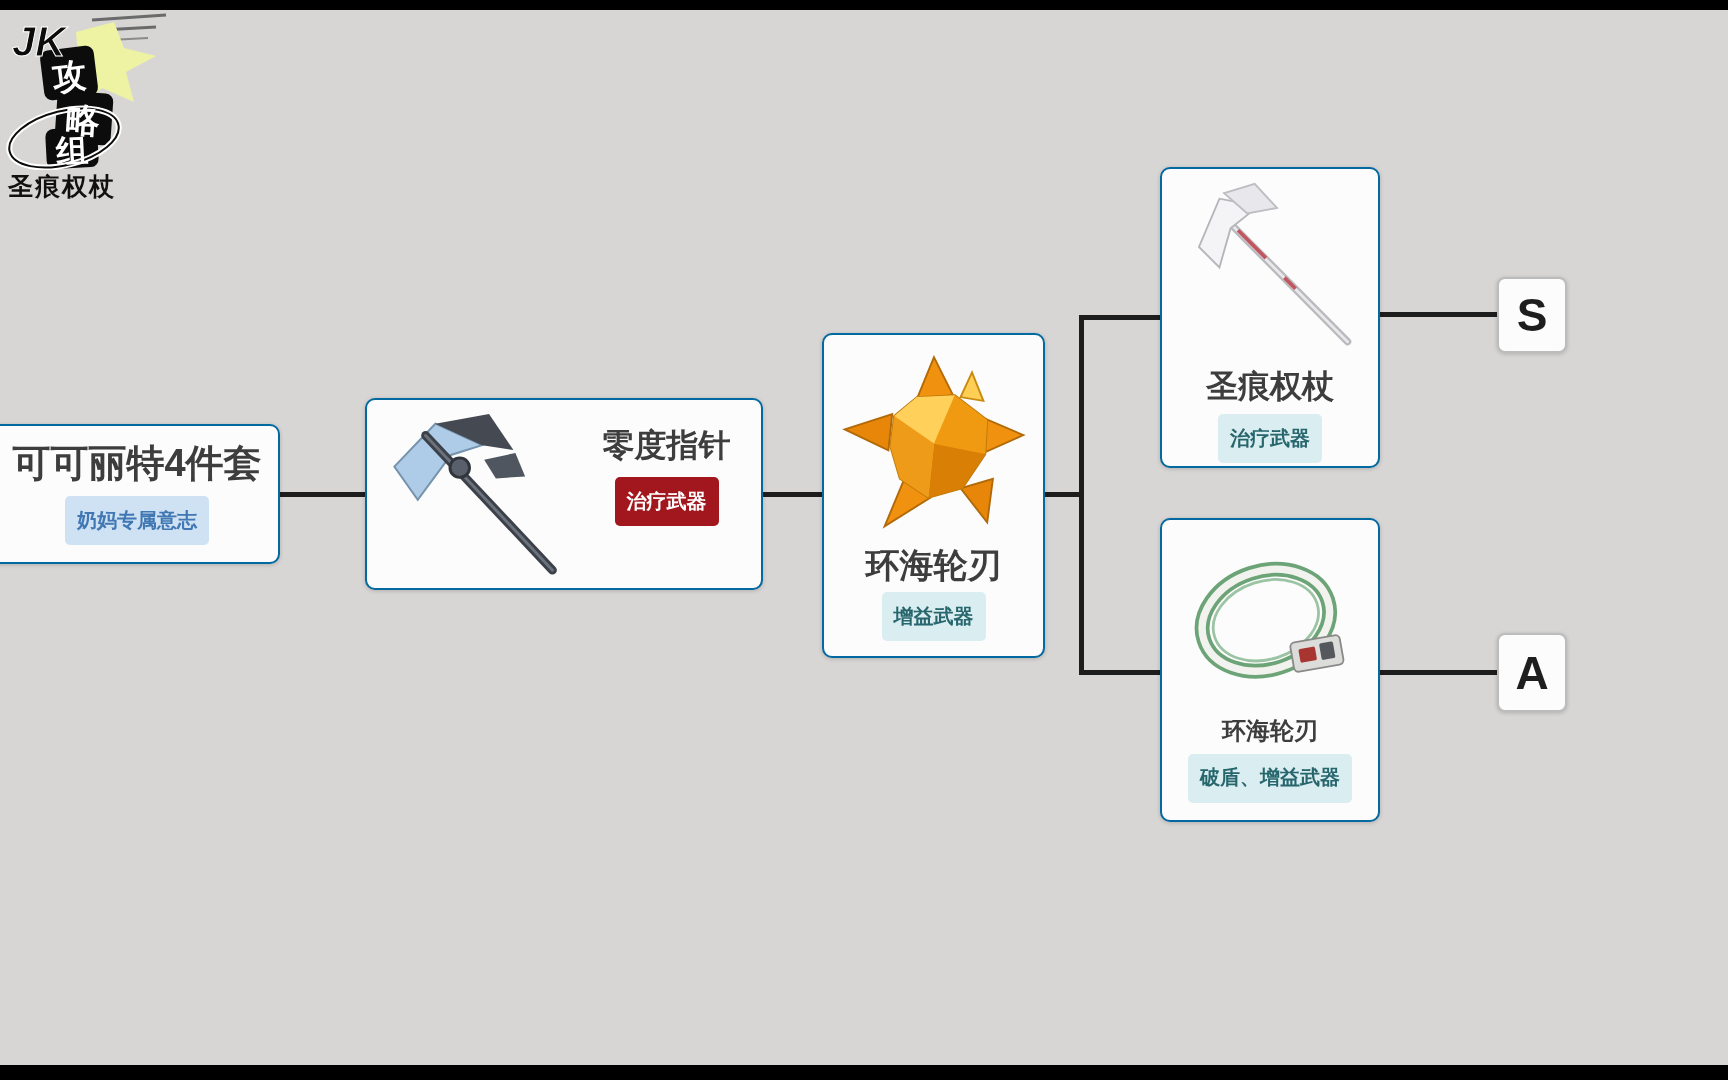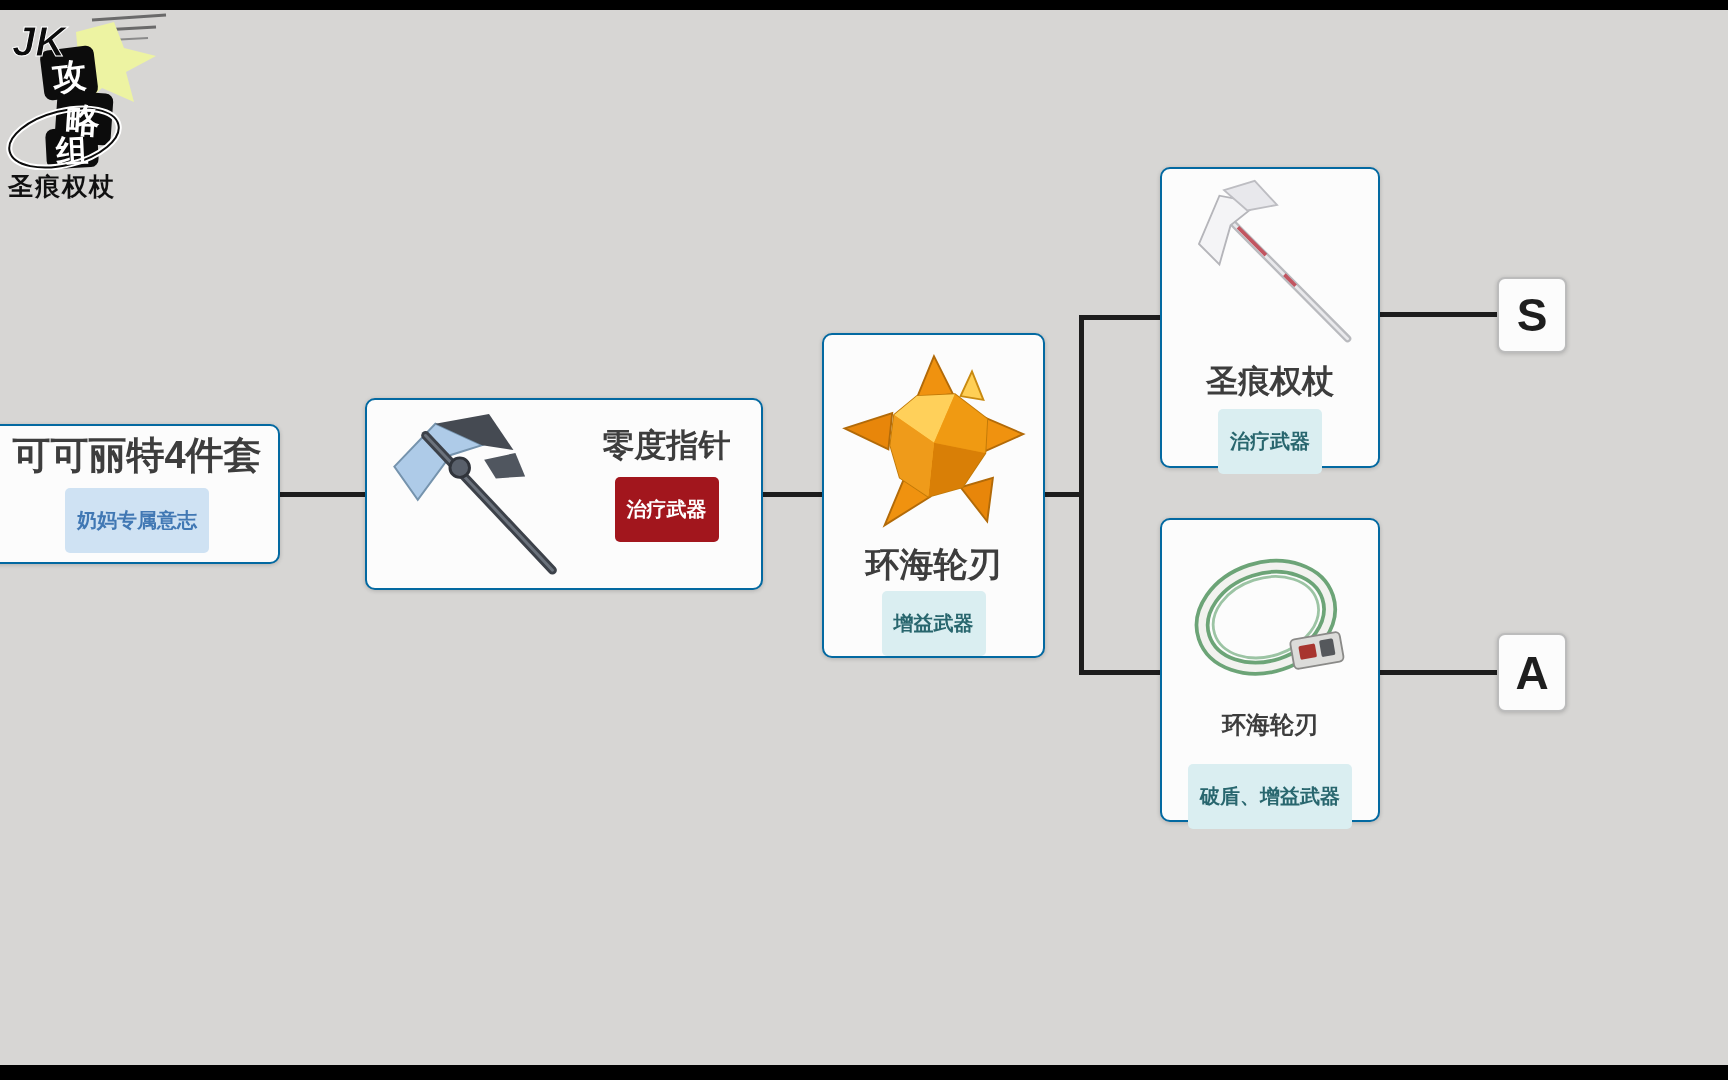--- a/index.html
+++ b/index.html
@@ -17,21 +17,21 @@
   }
   .bar{position:absolute;left:0;width:100%;background:#000;}
   .bar-top{top:0;height:10px;}
   .bar-bottom{bottom:0;height:15px;}
 
   .node{
     position:absolute;background:#fcfcfc;border:2px solid #0369a1;border-radius:10px;
     box-shadow:0 1px 4px rgba(0,0,0,.18);box-sizing:border-box;
   }
   .node-title{font-weight:bold;color:#3d3d3d;text-align:center;line-height:1.1;}
-  .badge{display:inline-block;padding:20px 12px;border-radius:5px;font-size:20px;font-weight:bold;line-height:1.25;white-space:nowrap;}
+  .badge{display:inline-block;padding:12px 12px;border-radius:5px;font-size:20px;font-weight:bold;line-height:1.25;white-space:nowrap;}
   .badge-blue{background:var(--badge-blue-bg);color:var(--badge-blue-text);}
   .badge-red{background:var(--badge-red-bg);color:var(--badge-red-text);}
   .badge-cyan{background:var(--badge-cyan-bg);color:var(--badge-cyan-text);}
 
   #node-set{left:-26px;top:424px;width:306px;height:140px;display:flex;flex-direction:column;align-items:center;justify-content:center;gap:12px;padding-left:20px;}
   #node-set .node-title{font-size:38px;}
 
   #node-zero{left:365px;top:398px;width:398px;height:192px;display:flex;}
   #node-zero .img-wrap{width:205px;height:100%;display:flex;align-items:center;justify-content:center;}
   #node-zero .txt-wrap{flex:1;display:flex;flex-direction:column;align-items:center;padding-top:28px;gap:14px;}
@@ -43,21 +43,21 @@
   #node-cube .badge{margin-top:8px;}
 
   #node-staff{left:1160px;top:167px;width:220px;height:301px;display:flex;flex-direction:column;align-items:center;}
   #node-staff .img-wrap{margin-top:8px;height:190px;display:flex;align-items:center;justify-content:center;}
   #node-staff .node-title{font-size:32px;margin-top:2px;}
   #node-staff .badge{margin-top:10px;}
 
   #node-ring{left:1160px;top:518px;width:220px;height:304px;display:flex;flex-direction:column;align-items:center;}
   #node-ring .img-wrap{margin-top:10px;height:186px;display:flex;align-items:center;justify-content:center;}
   #node-ring .node-title{font-size:24px;margin-top:2px;}
-  #node-ring .badge{margin-top:26px;}
+  #node-ring .badge{margin-top:10px;font-family:Liberation Mono, monospace;}
 
   .tier-box{
     position:absolute;background:#fcfcfc;border:2px solid #bcbcbc;border-radius:8px;
     display:flex;align-items:center;justify-content:center;
     font-size:46px;font-weight:bold;color:#1e1e1e;box-sizing:border-box;
     box-shadow:0 1px 4px rgba(0,0,0,.18);
   }
   #tier-s{left:1497px;top:277px;width:70px;height:76px;}
   #tier-a{left:1497px;top:633px;width:70px;height:79px;}
 

